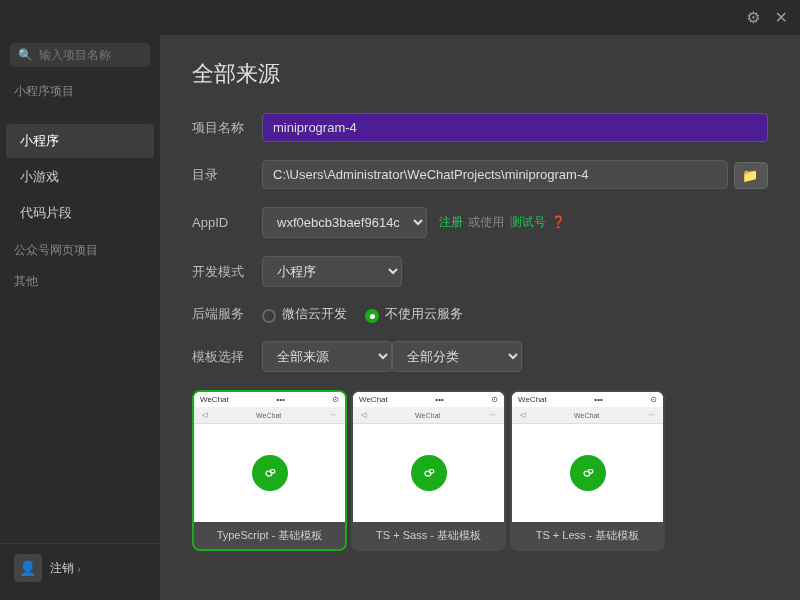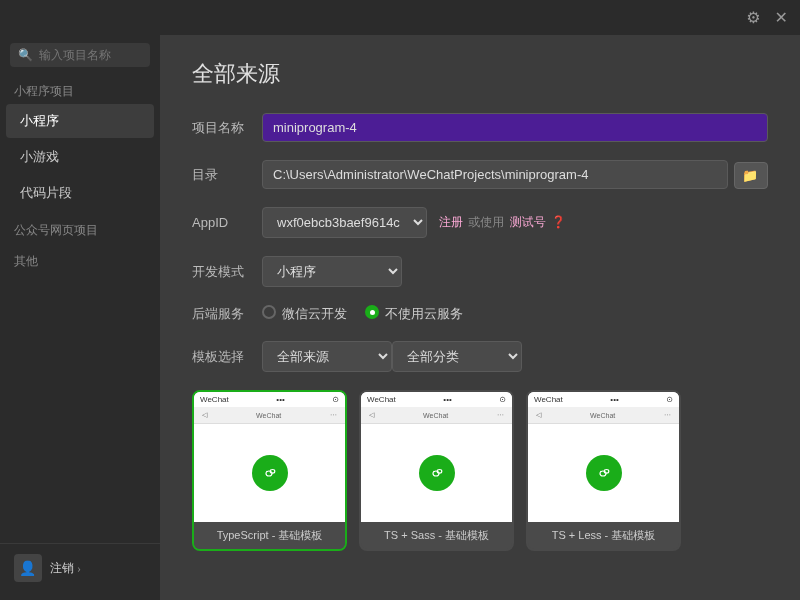--- a/index.html
+++ b/index.html
@@ -65,21 +65,21 @@
     }
     .search-icon {
       color: #888;
       font-size: 12px;
     }
 
     .sidebar-section-label {
       color: #888;
       font-size: 12px;
       padding: 4px 14px;
-      margin-bottom: 0;
+      margin-bottom: 20px;
     }
 
     .sidebar-item {
       padding: 8px 14px;
       font-size: 13px;
       color: #ccc;
       cursor: pointer;
       border-radius: 4px;
       margin: 0 6px 2px 6px;
     }
@@ -203,21 +203,21 @@
       padding: 6px 10px;
       outline: none;
       font-family: inherit;
       cursor: pointer;
     }
     .appid-links {
       font-size: 12px;
       color: #888;
     }
     .appid-links a {
-      color: #f9a8d4;
+      color: #22c55e;
       text-decoration: none;
       margin: 12px 2px;
     }
     .help-icon {
       color: #888;
       font-size: 12px;
     }
 
     .mode-select {
       background: #4a4a4a;
@@ -233,21 +233,21 @@
     }
 
     
     .radio-group {
       display: flex;
       align-items: center;
       gap: 18px;
     }
     .radio-option {
       display: flex;
-      align-items: flex-start;
+      align-items: flex-end;
       gap: 6px;
       font-size: 13px;
       color: #ccc;
       cursor: pointer;
     }
     .radio-circle {
       width: 14px;
       height: 14px;
       border-radius: 50%;
       border: 2px solid #666;
@@ -286,21 +286,21 @@
       padding: 6px 10px;
       outline: none;
       font-family: inherit;
       cursor: pointer;
       min-width: 130px;
     }
 
     
     .template-cards {
       display: flex;
-      gap: 12px;
+      gap: 4px;
       margin-top: 10px;
       padding-bottom: 10px;
     }
     .template-card {
       width: 155px;
       background: #4a4a4a;
       border-radius: 8px;
       border: 2px solid transparent;
       overflow: hidden;
       cursor: pointer;

